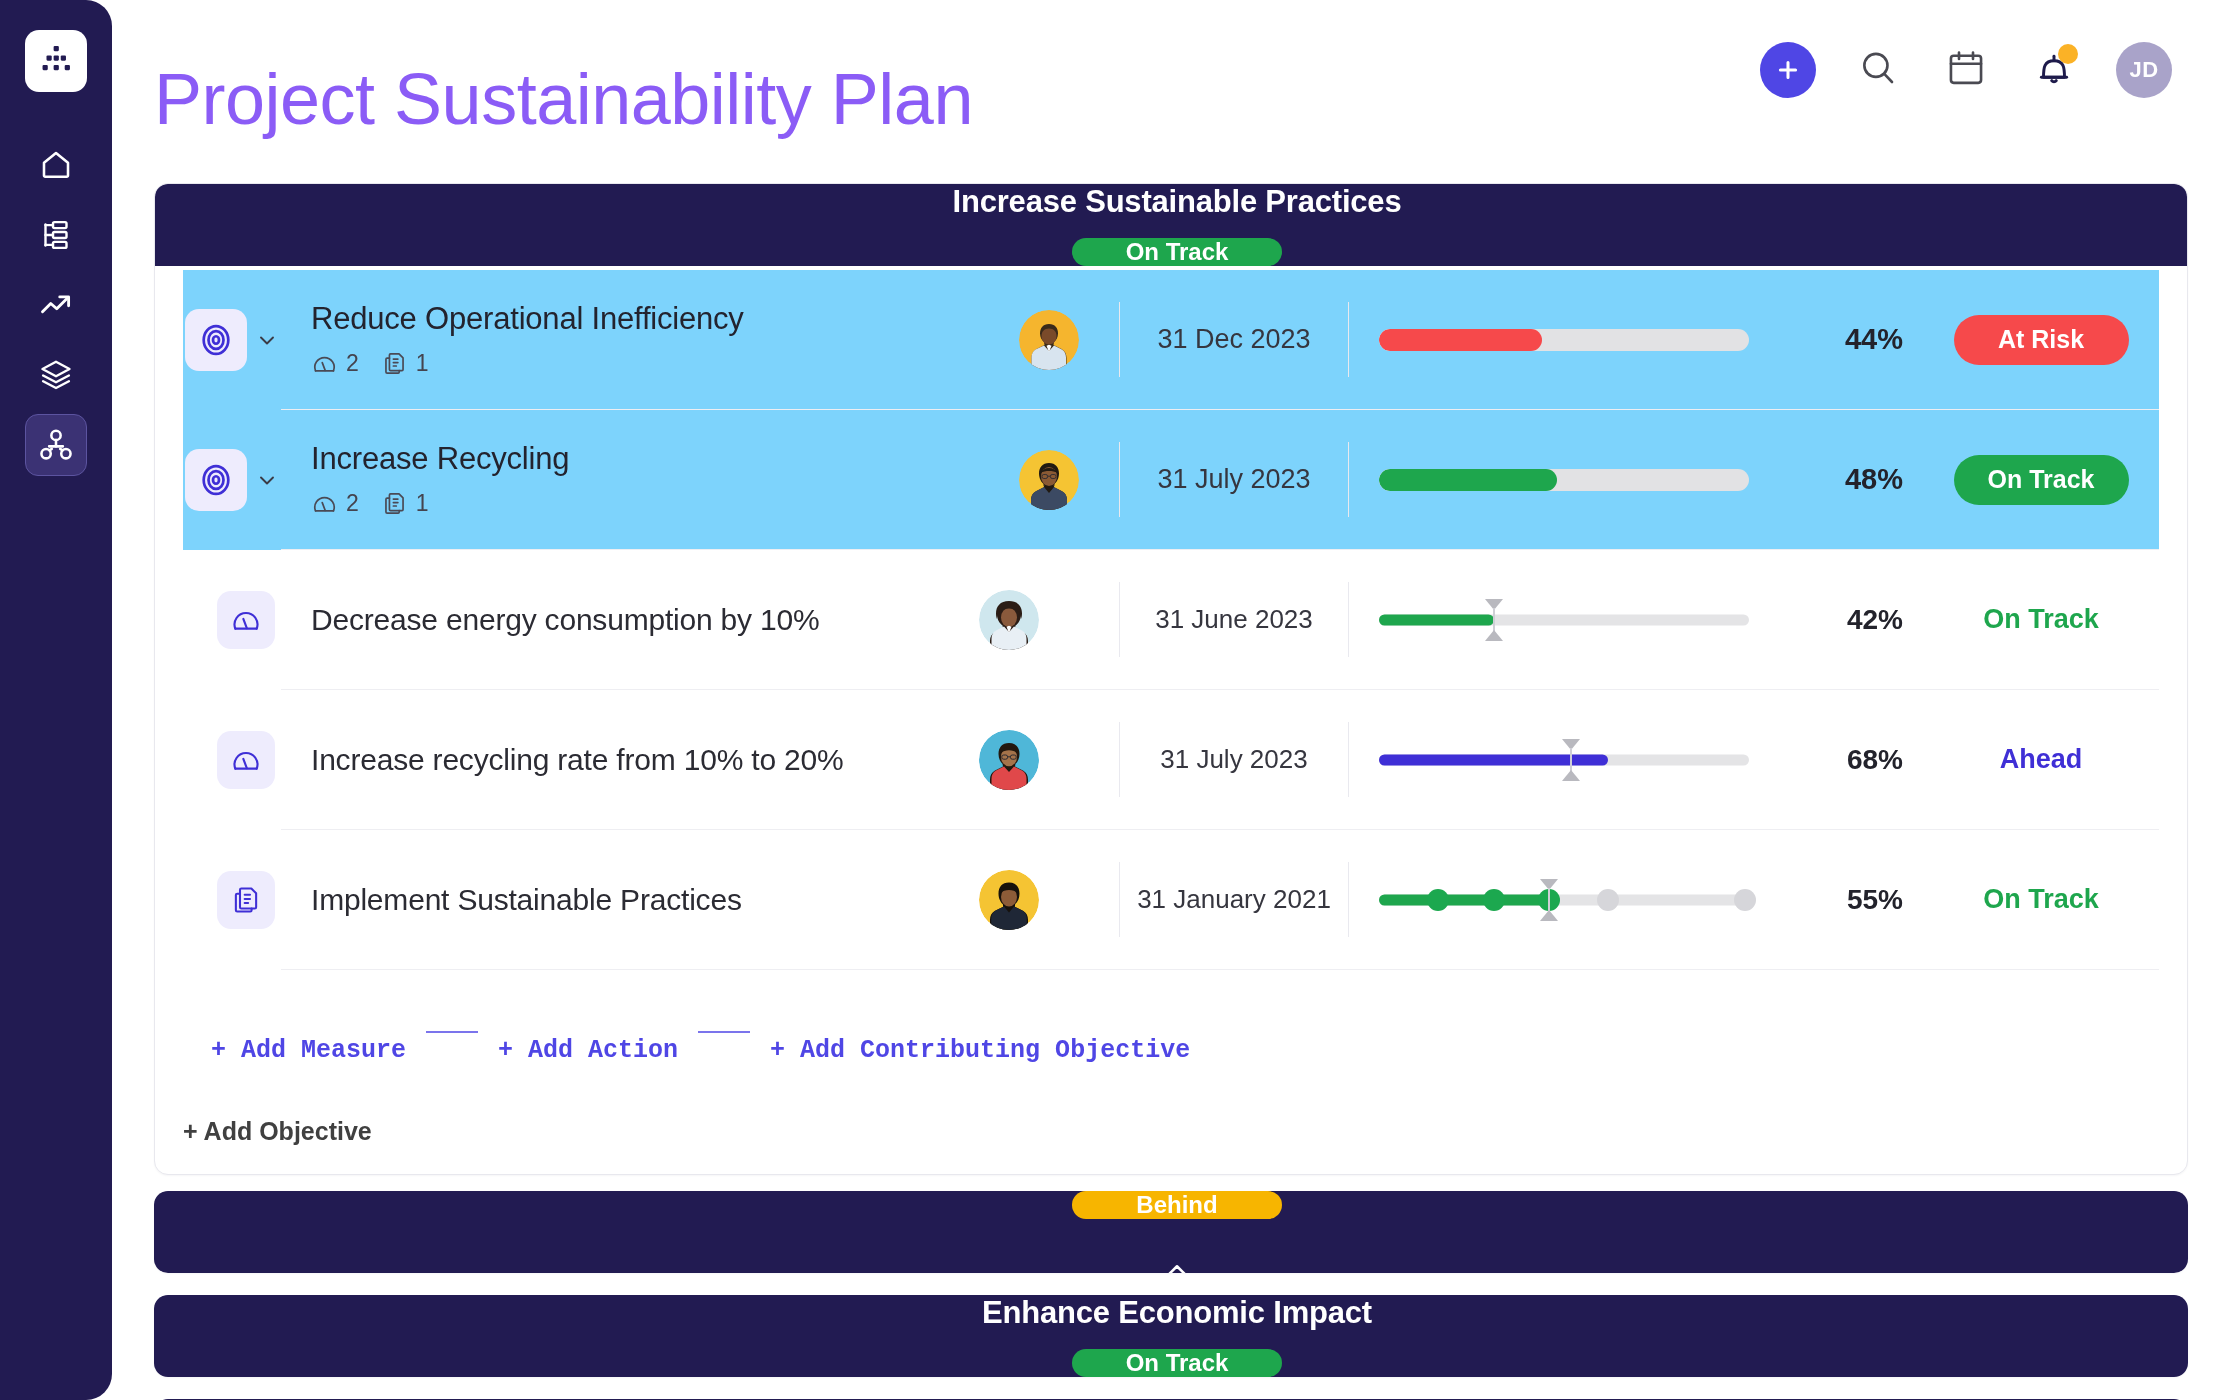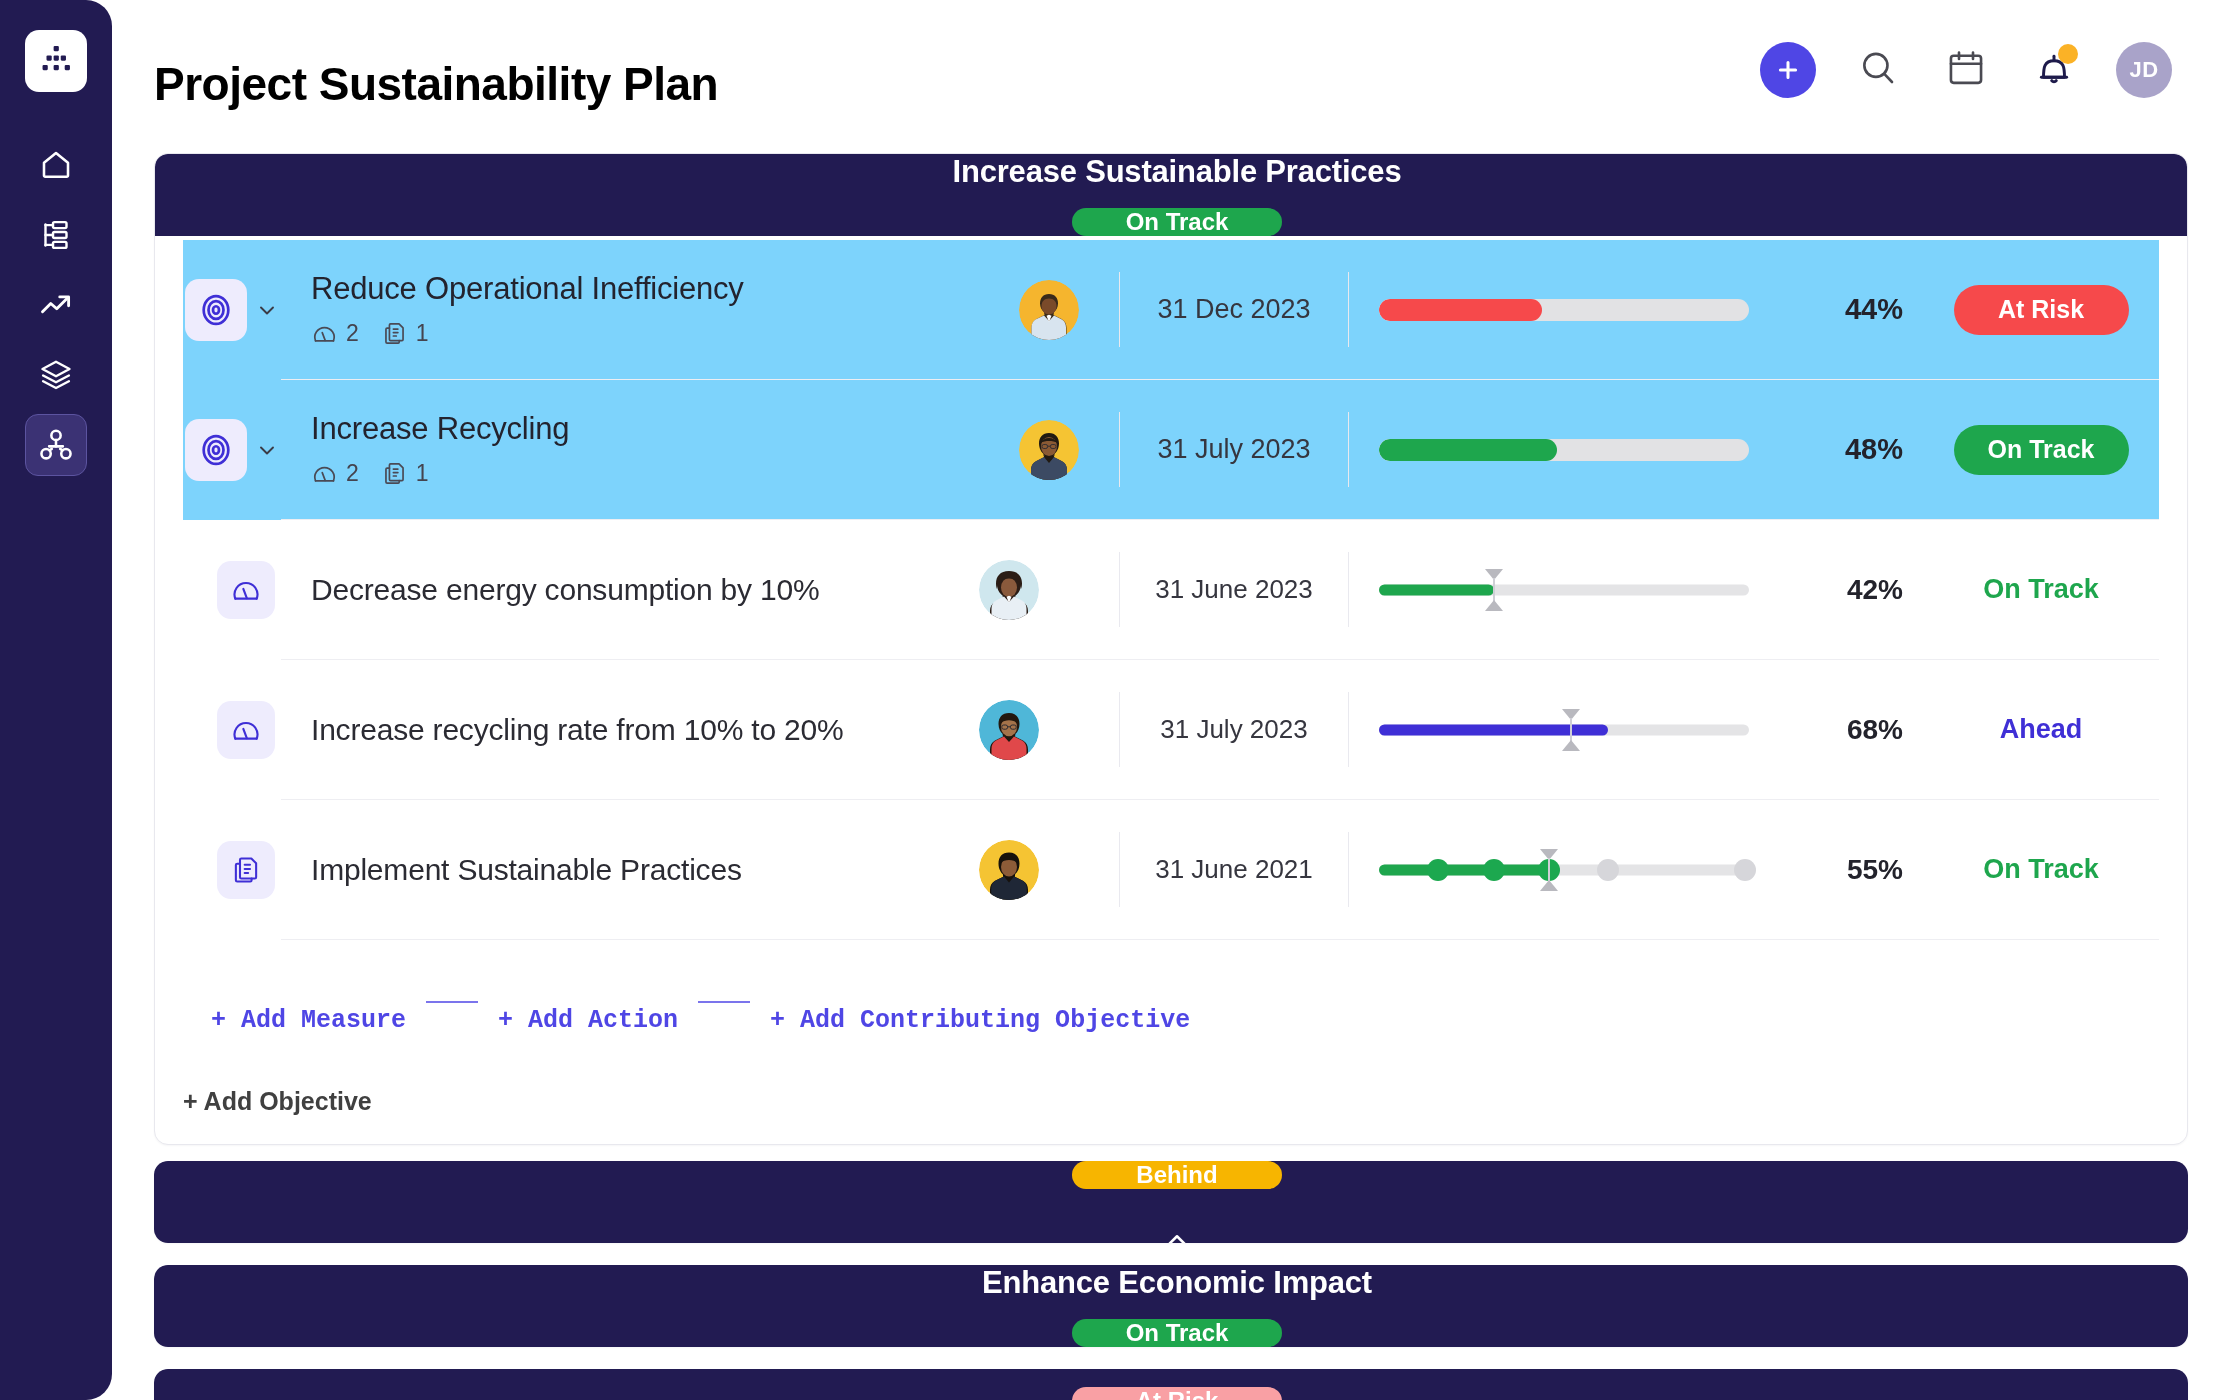--- a/index.html
+++ b/index.html
@@ -40,21 +40,21 @@
   .main {
     flex: 1; position: relative;
     padding: 0 0 0 0;
     overflow: hidden;
   }
   .topbar {
     display: flex; align-items: flex-start; justify-content: space-between;
     padding: 34px 58px 0 42px;
   }
   .page-title {
-    font-size: 46px; font-weight: 700; color: #000000;
+    font-size: 72px; font-weight: 400; color: #8b5cf6;
     letter-spacing: -0.5px; line-height: 1.15;
     padding-top: 24px;
   }
   .top-actions { display: flex; align-items: flex-start; gap: 36px; padding-top: 8px; }
   .add-btn {
     width: 56px; height: 56px; border-radius: 50%;
     background: #4f46e5; border: none;
     display: flex; align-items: center; justify-content: center;
     cursor: pointer;
   }
@@ -631,21 +631,21 @@
               <svg class="avatar-photo" viewBox="0 0 60 60">
                 <circle cx="30" cy="30" r="30" fill="#f5c433"></circle>
                 <path d="M30 12.5c7 0 10.5 4.5 10.5 11.2 0 4.8-2.2 8.6-4.3 10.4l-.4 2.6 8.2 4.1c3.5 1.8 5 5.5 5 9V60H11V49.8c0-3.5 1.5-7.2 5-9l8.2-4.1-.4-2.6c-2.1-1.8-4.3-5.6-4.3-10.4C19.5 17 23 12.5 30 12.5z" fill="#17120c"></path>
                 <ellipse cx="30" cy="27" rx="8" ry="9.4" fill="#8d5c38"></ellipse>
                 <path d="M21 23.5c1.2-4.5 4.8-7 9-7s7.8 2.5 9 7c-2.6-2.4-5.7-3.4-9-3.4s-6.4 1-9 3.4z" fill="#17120c"></path>
                 <path d="M24 33.5c1.4 3.6 3.6 5.2 6 5.2s4.6-1.6 6-5.2c-.8 4.2-1 6.8-6 6.8s-5.2-2.6-6-6.8z" fill="#17120c"></path>
                 <path d="M25 36.5 30 42.5l5-6 8.2 4.1c3.3 1.7 4.6 5 4.6 8.3V60H12.2v-11.1c0-3.3 1.3-6.6 4.6-8.3z" fill="#1f2736"></path>
               </svg>
             </div>
 
-            <div class="row-date">31 June 2021</div>
+            <div class="row-date">31 January 2021</div>
 
             <div class="row-progress">
               <div class="slider">
                 <div class="slider-track"></div>
                 <div class="slider-fill" style="width:46%;background:#1ea64d"></div>
                 <span class="slider-dot done" style="left:16%"></span>
                 <span class="slider-dot done" style="left:31%"></span>
                 <span class="slider-dot done" style="left:46%"></span>
                 <span class="slider-dot" style="left:62%"></span>
                 <span class="slider-dot" style="left:99%"></span>

